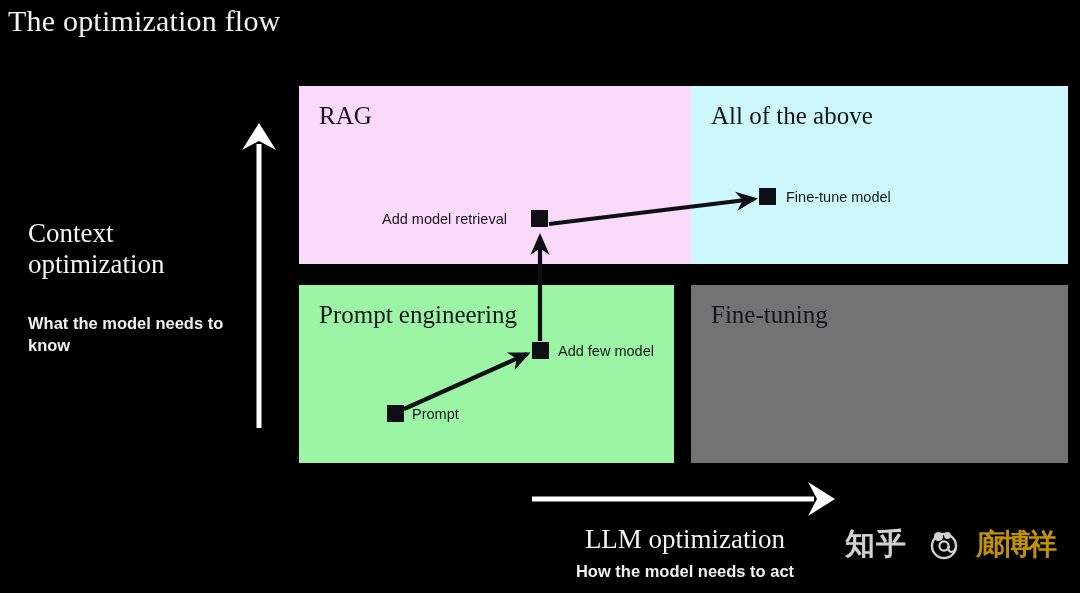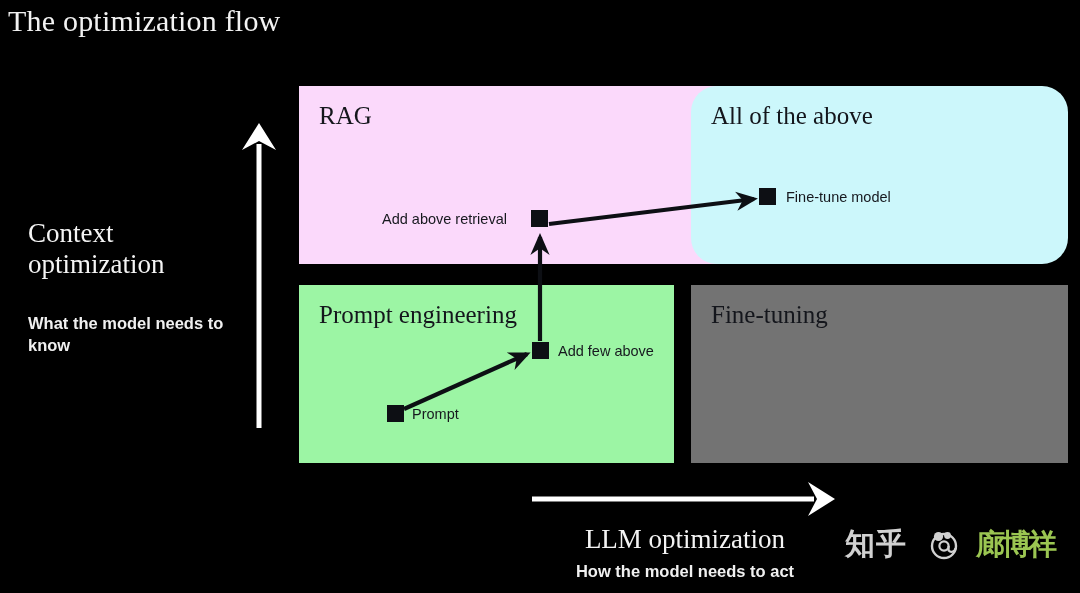--- a/index.html
+++ b/index.html
@@ -37,21 +37,21 @@
   .quad-title {
     position: absolute;
     left: 20px;
     top: 16px;
     font-family: "Liberation Serif", serif;
     font-size: 25px;
     color: #14161c;
     white-space: nowrap;
   }
   #quad-rag      { left: 299px; top: 86px;  width: 422px; height: 178px; background: #fbd9fb; }
-  #quad-all      { left: 691px; top: 86px;  width: 377px; height: 178px; background: #ccf7fb; border-radius: 26px; }
+  #quad-all      { left: 691px; top: 86px;  width: 377px; height: 178px; background: #ccf7fb; }
   #quad-prompt   { left: 299px; top: 285px; width: 375px; height: 178px; background: #9cf5a4; }
   #quad-finetune { left: 691px; top: 285px; width: 377px; height: 178px; background: #737373; }
 
   
   .marker {
     position: absolute;
     width: 17px;
     height: 17px;
     background: #0d0f14;
   }
@@ -164,21 +164,21 @@
     position: relative;
     margin-left: 2px;
     margin-right: 1px;
     width: 30px;
     height: 30px;
   }
   #watermark-user {
     font-family: "DejaVu Sans", sans-serif;
     font-size: 29px;
     font-weight: bold;
-    color: #bef264;
+    color: #eab308;
     letter-spacing: -3px;
     margin-left: -4px;
   }
 </style>
 </head>
 <body>
 
 <div id="slide">
 
   <div id="title">The optimization flow</div>
@@ -207,24 +207,24 @@
     </defs>
 
     <line x1="404" y1="409" x2="527" y2="354" stroke="#0d0f14" stroke-width="4.2" marker-end="url(#arrowBlack)"></line>
 
     <line x1="540" y1="341" x2="540" y2="237" stroke="#0d0f14" stroke-width="4.2" marker-end="url(#arrowBlack)"></line>
 
     <line x1="549" y1="224" x2="754" y2="199" stroke="#0d0f14" stroke-width="4.2" marker-end="url(#arrowBlack)"></line>
   </svg>
 
   <div class="marker" id="marker-retrieval"></div>
-  <div class="marker-label" id="marker-retrieval-label">Add above retrieval</div>
+  <div class="marker-label" id="marker-retrieval-label">Add model retrieval</div>
 
   <div class="marker" id="marker-fewshot"></div>
-  <div class="marker-label" id="marker-fewshot-label">Add few above</div>
+  <div class="marker-label" id="marker-fewshot-label">Add few model</div>
 
   <div class="marker" id="marker-prompt"></div>
   <div class="marker-label" id="marker-prompt-label">Prompt</div>
 
   <div class="marker" id="marker-finetune"></div>
   <div class="marker-label" id="marker-finetune-label">Fine-tune model</div>
 
   <svg id="axis-y-arrow" viewBox="0 0 44 312" xmlns="http://www.w3.org/2000/svg">
     <line x1="22" y1="310" x2="22" y2="26" stroke="#ffffff" stroke-width="5"></line>
     <path d="M 22 5 L 39 32 L 22 23 L 5 32 Z" fill="#ffffff"></path>

